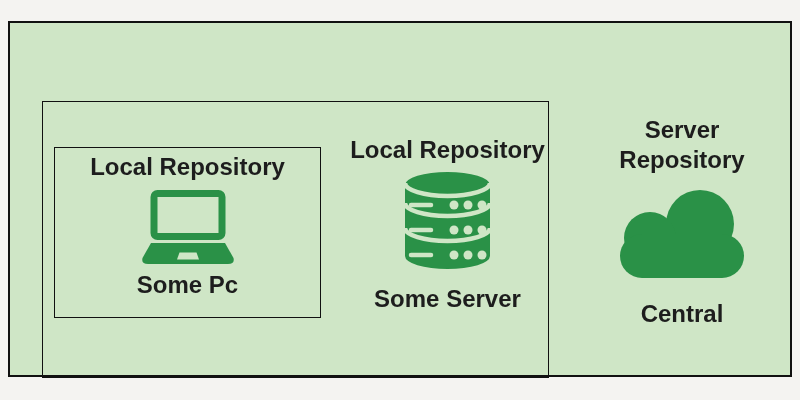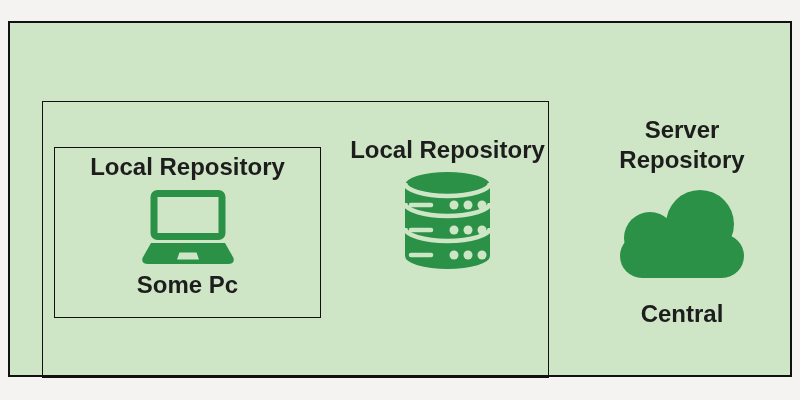--- a/index.html
+++ b/index.html
@@ -96,20 +96,21 @@
             <circle cx="65" cy="35" r="4.5"></circle>
             <circle cx="79" cy="35" r="4.5"></circle>
           <circle cx="51" cy="60" r="4.5"></circle>
             <circle cx="65" cy="60" r="4.5"></circle>
             <circle cx="79" cy="60" r="4.5"></circle>
           <circle cx="51" cy="85" r="4.5"></circle>
             <circle cx="65" cy="85" r="4.5"></circle>
             <circle cx="79" cy="85" r="4.5"></circle>
         </g>
       </svg>
+      <div class="label caption">Some Server</div>
     </div>
 
     <div class="group central">
       <div class="label title">Server Repository</div>
       <svg class="icon" width="130" height="88" viewBox="0 0 130 88" aria-hidden="true">
         <circle class="ic-fill" cx="83" cy="34" r="34"></circle>
         <circle class="ic-fill" cx="33" cy="48" r="26"></circle>
         <rect class="ic-fill" x="3" y="44" width="124" height="44" rx="22"></rect>
       </svg>
       <div class="label caption">Central</div>

